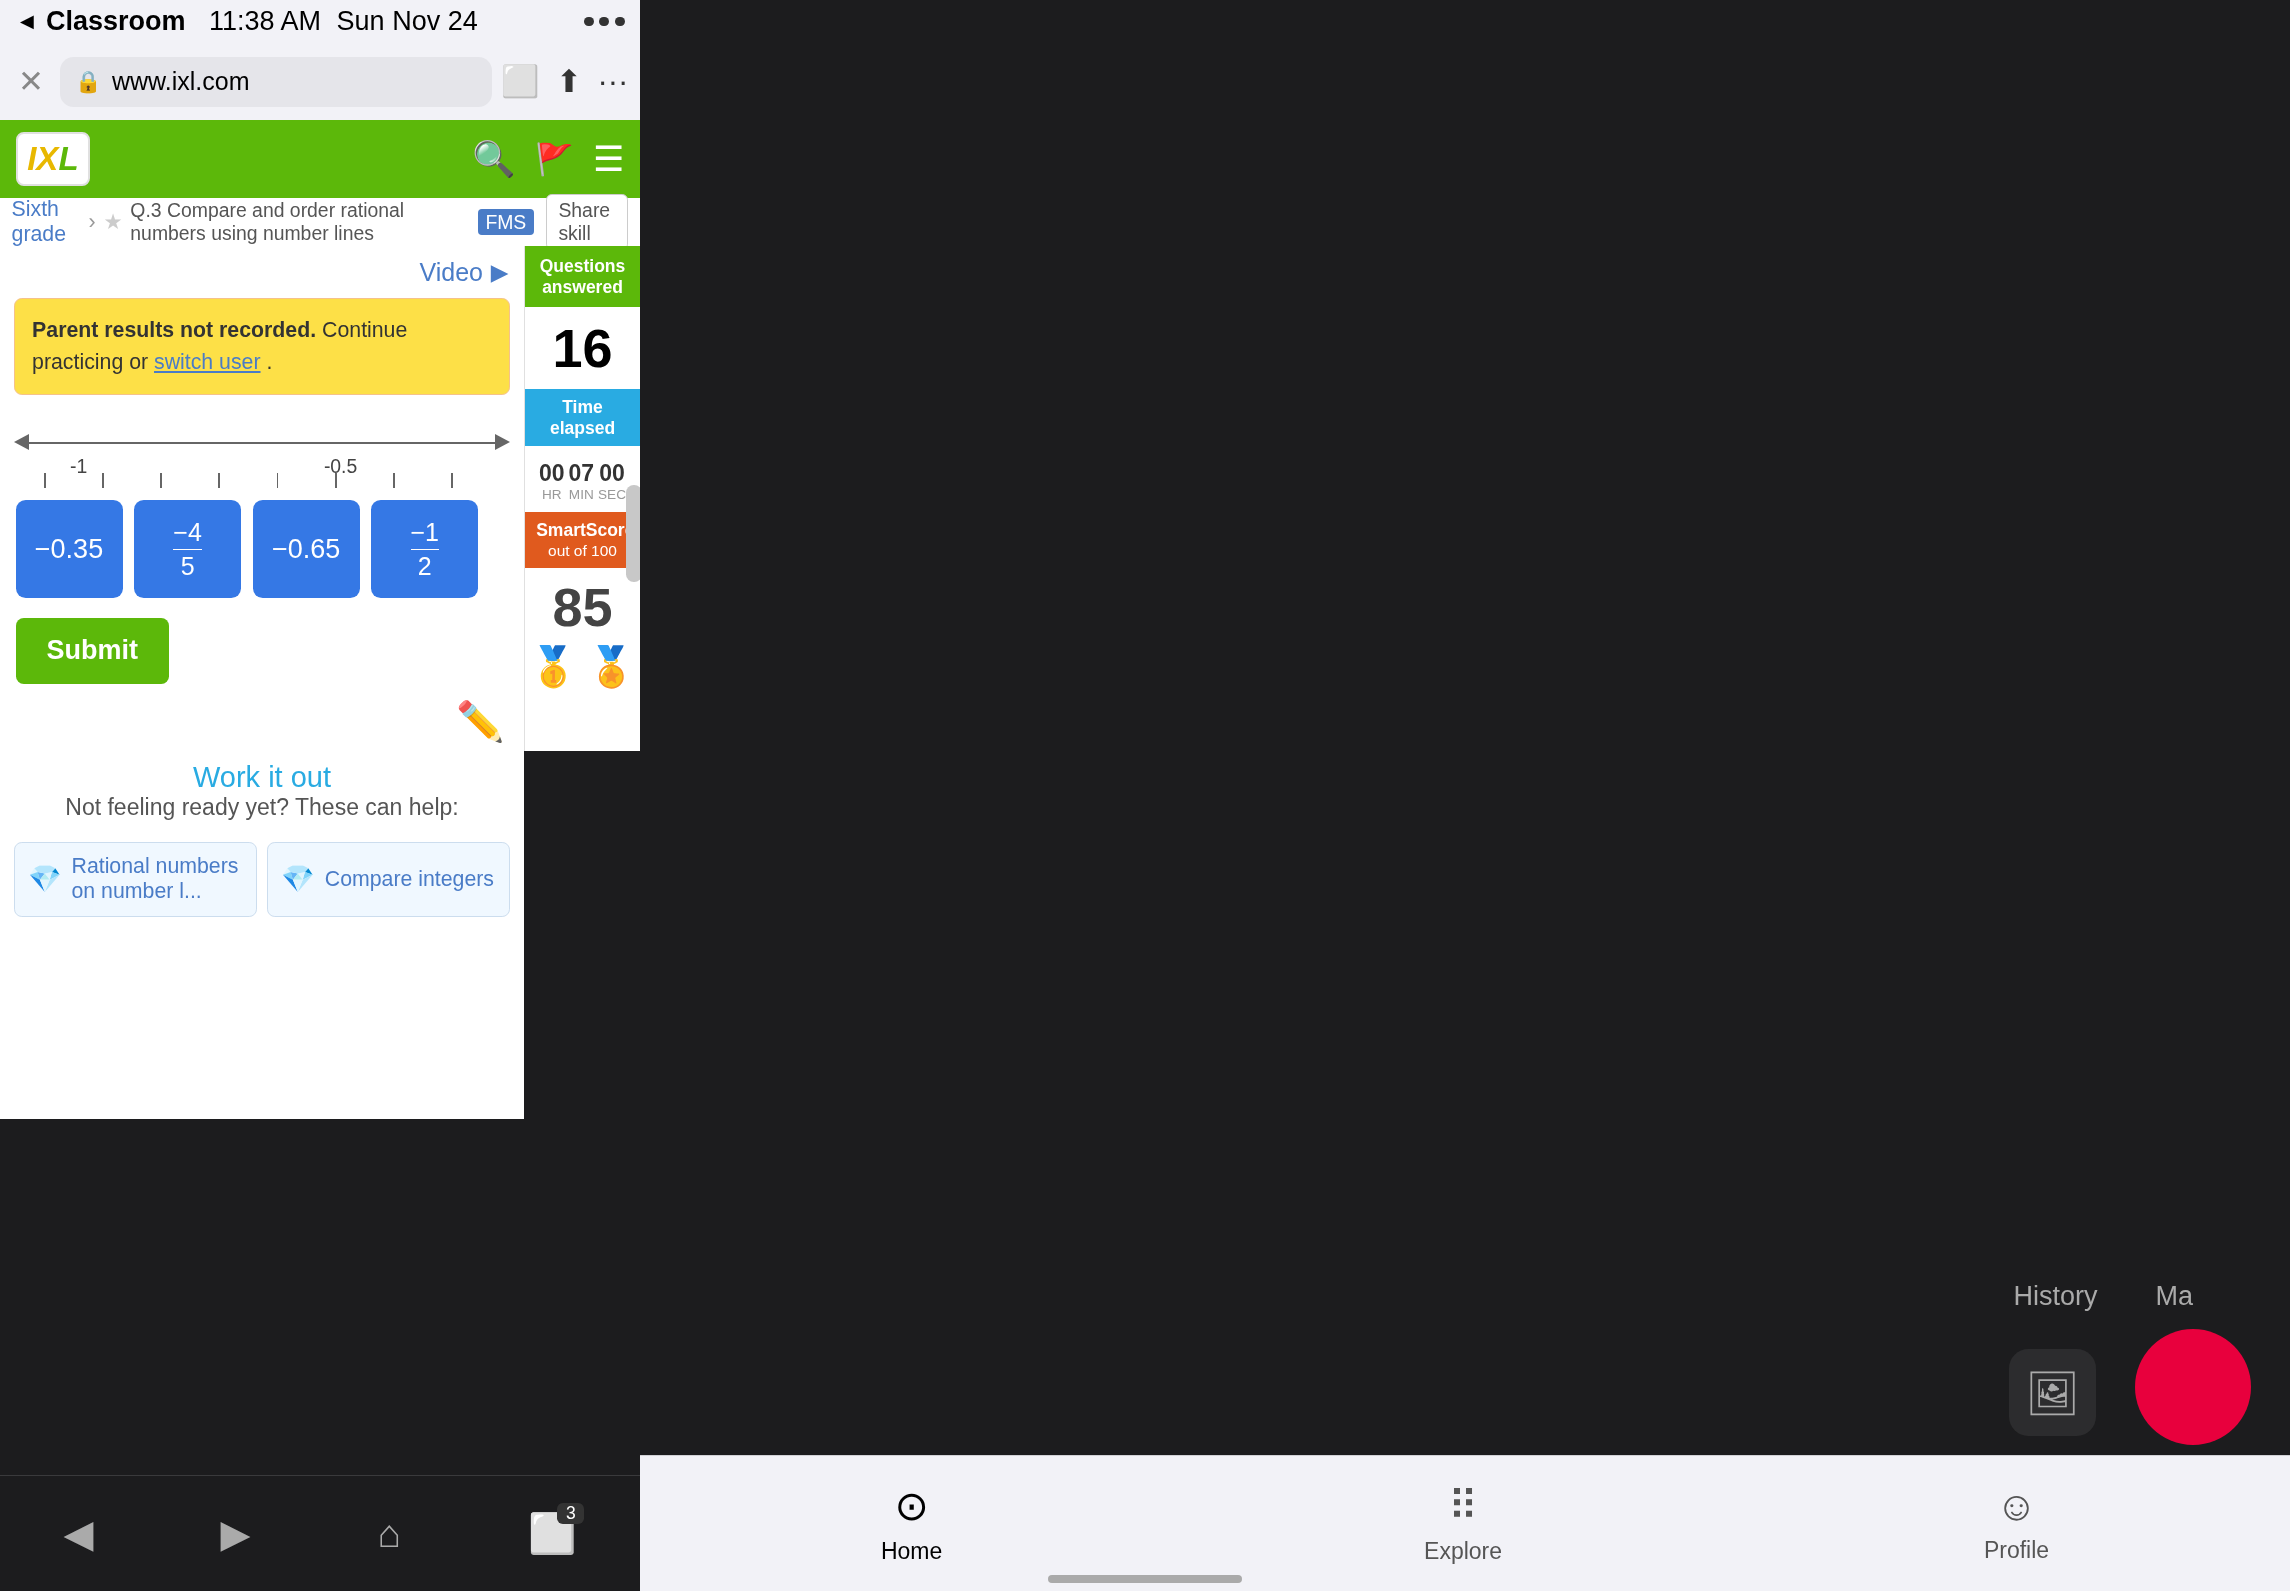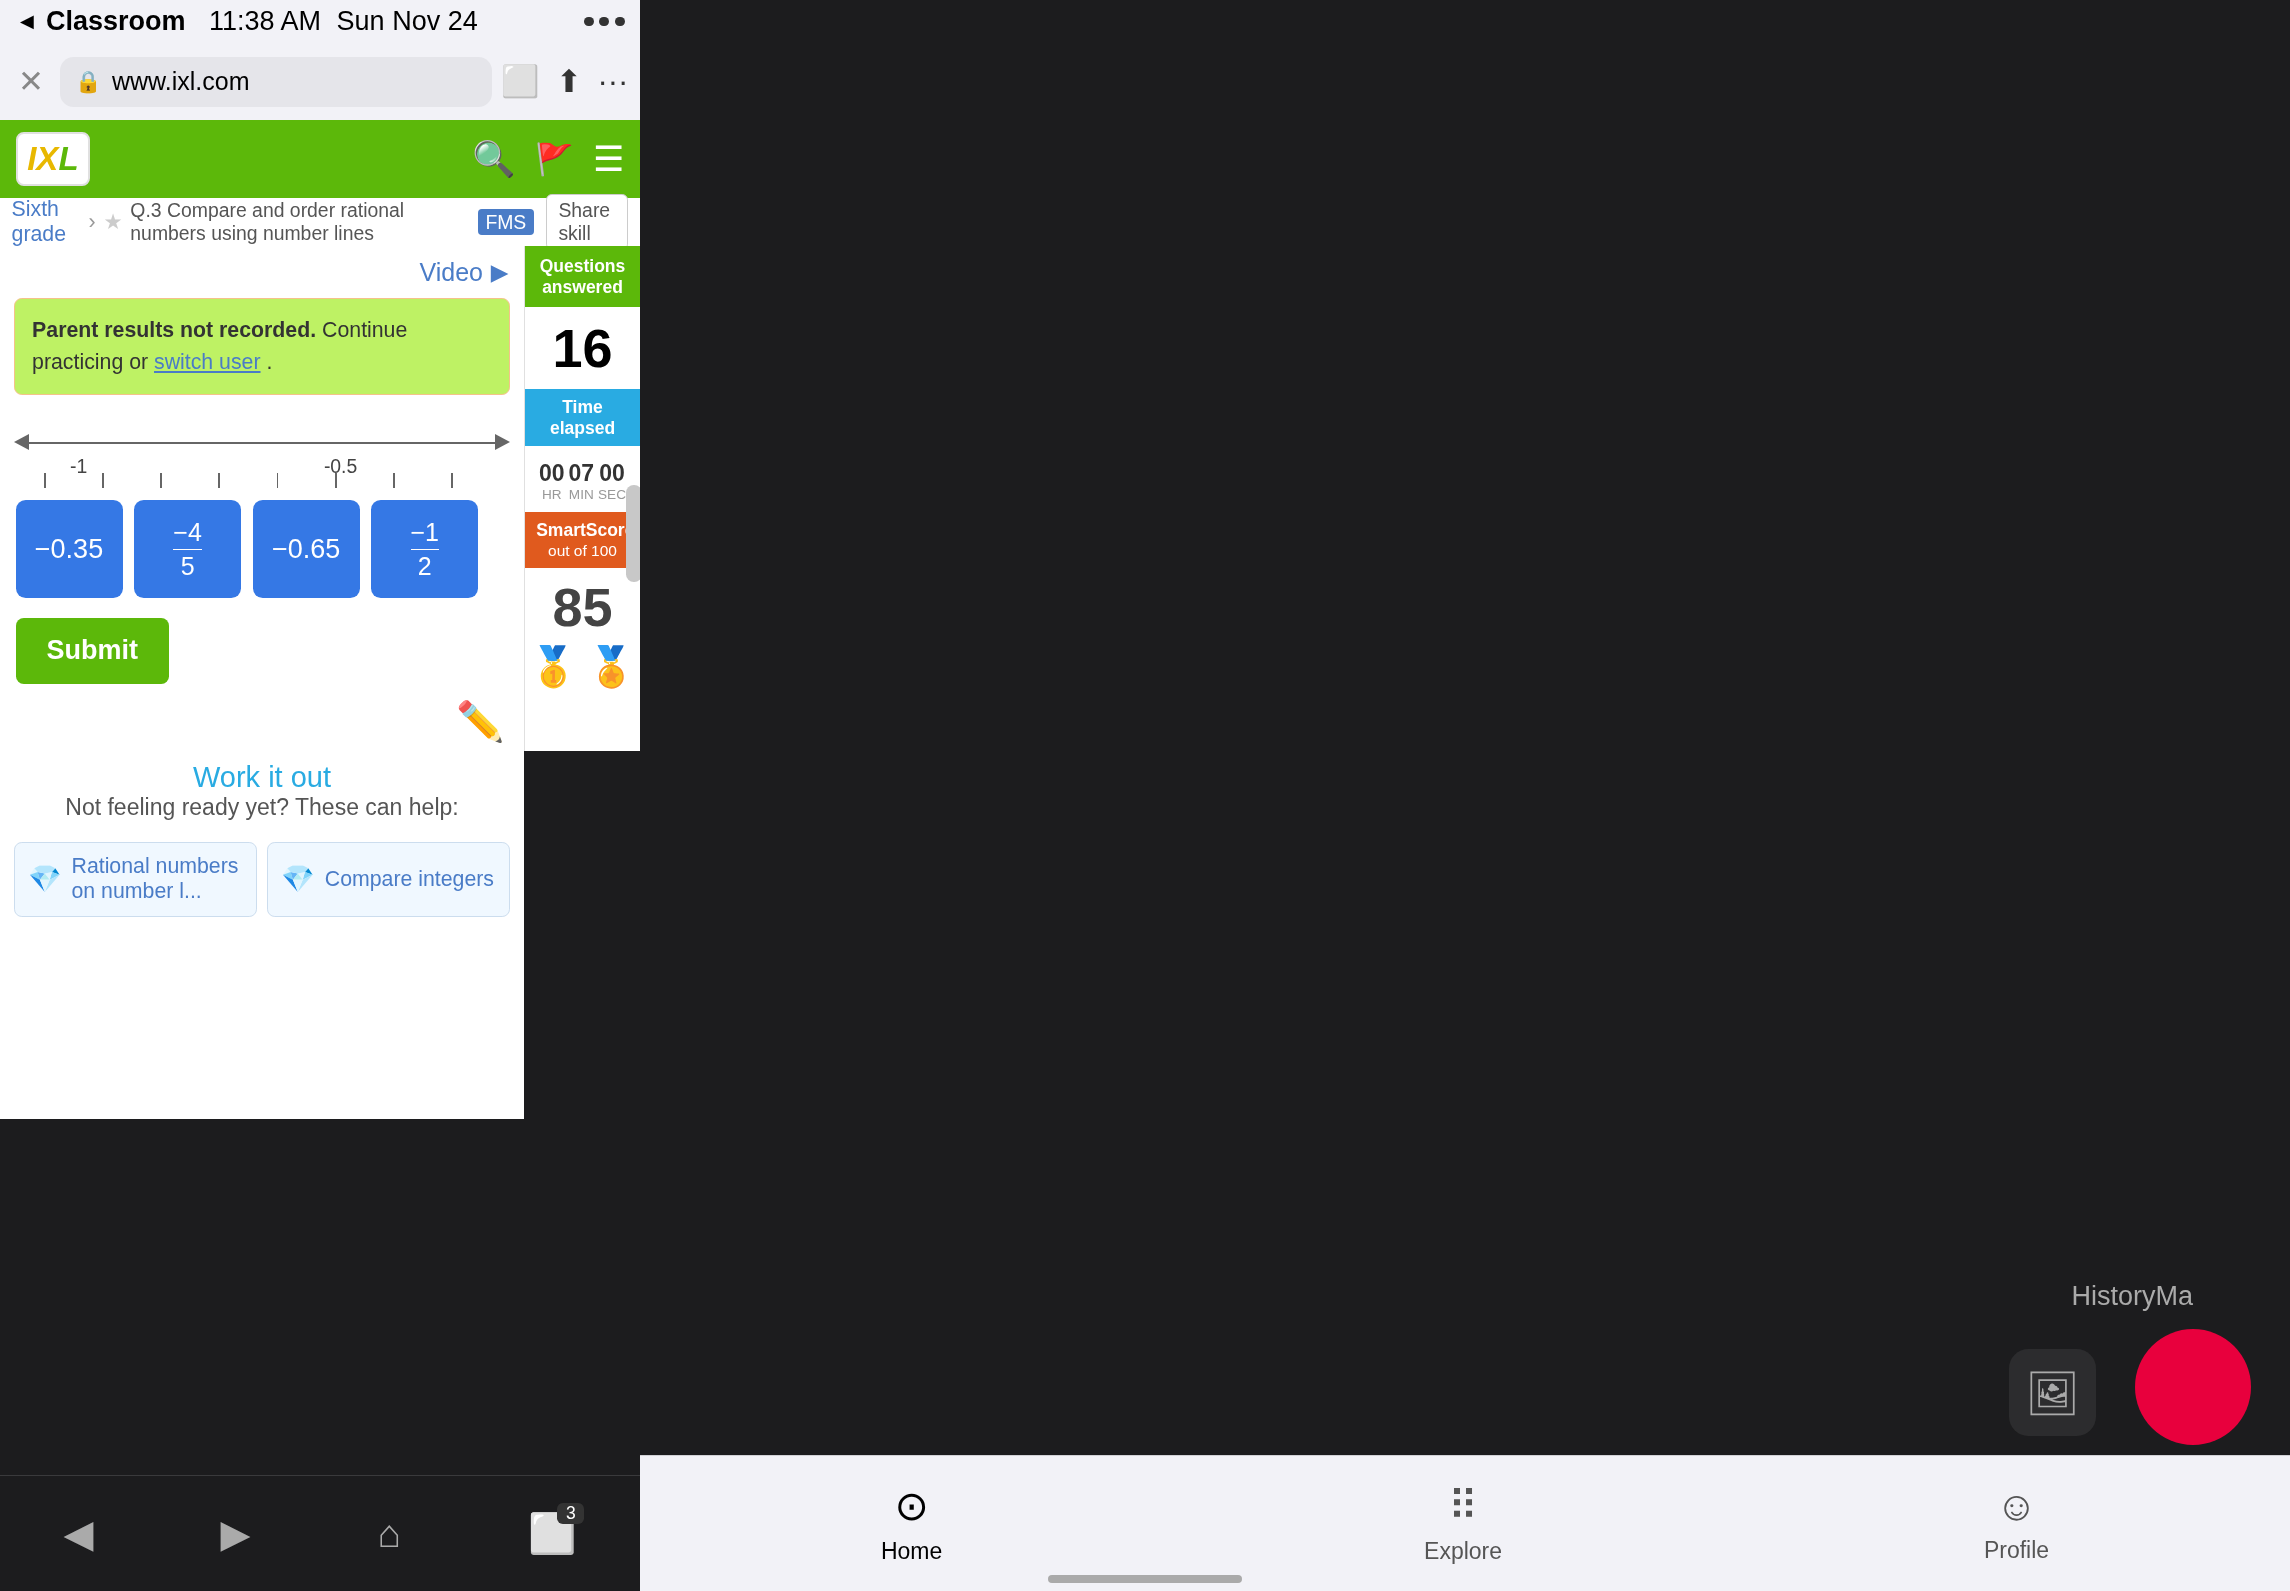--- a/index.html
+++ b/index.html
@@ -79,21 +79,21 @@
     
     .video-link {
       display: flex; align-items: center; justify-content: flex-end;
       padding: 11.6px 15.5px 3.9px; gap: 7.8px;
     }
     .video-text { font-size: 25px; color: #4a7cc7; }
     .video-play { font-size: 23px; color: #4a7cc7; }
 
     
     .warning-banner {
-      margin: 7.8px 13.6px; background: #bef264; border: 1.9px solid #f5c28a;
+      margin: 7.8px 13.6px; background: #fde047; border: 1.9px solid #f5c28a;
       border-radius: 7.8px; padding: 15.5px 17.5px;
     }
     .warning-text { font-size: 21.3px; color: #333; line-height: 1.5; }
     .warning-bold { font-weight: 700; }
     .warning-link { color: #4a7cc7; text-decoration: underline; cursor: pointer; }
 
     
     .question-area { padding: 19.4px 15.5px 0; }
     .question-text { font-size: 27px; color: #222; line-height: 1.6; }
 
@@ -187,21 +187,21 @@
     }
 
     
     .right-panel {
       position: absolute; top: 0; left: 640px; width: 1650px; height: 1591px;
       background: #1c1c1e;
     }
 
     
     .right-nav {
-      position: absolute; top: 1281px; right: 97px; display: flex; align-items: center;
+      position: absolute; top: 1281px; right: 97px; display: flex; gap: 58px; align-items: center;
     }
     .right-nav-item { font-size: 27px; color: #aaa; }
 
     
     .app-icon-area {
       position: absolute; top: 1349px; right: 194px;
       width: 87px; height: 87px; background: #2c2c2e; border-radius: 19.4px;
       display: flex; align-items: center; justify-content: center;
     }
     .app-icon-symbol { font-size: 43px; color: #aaa; }

